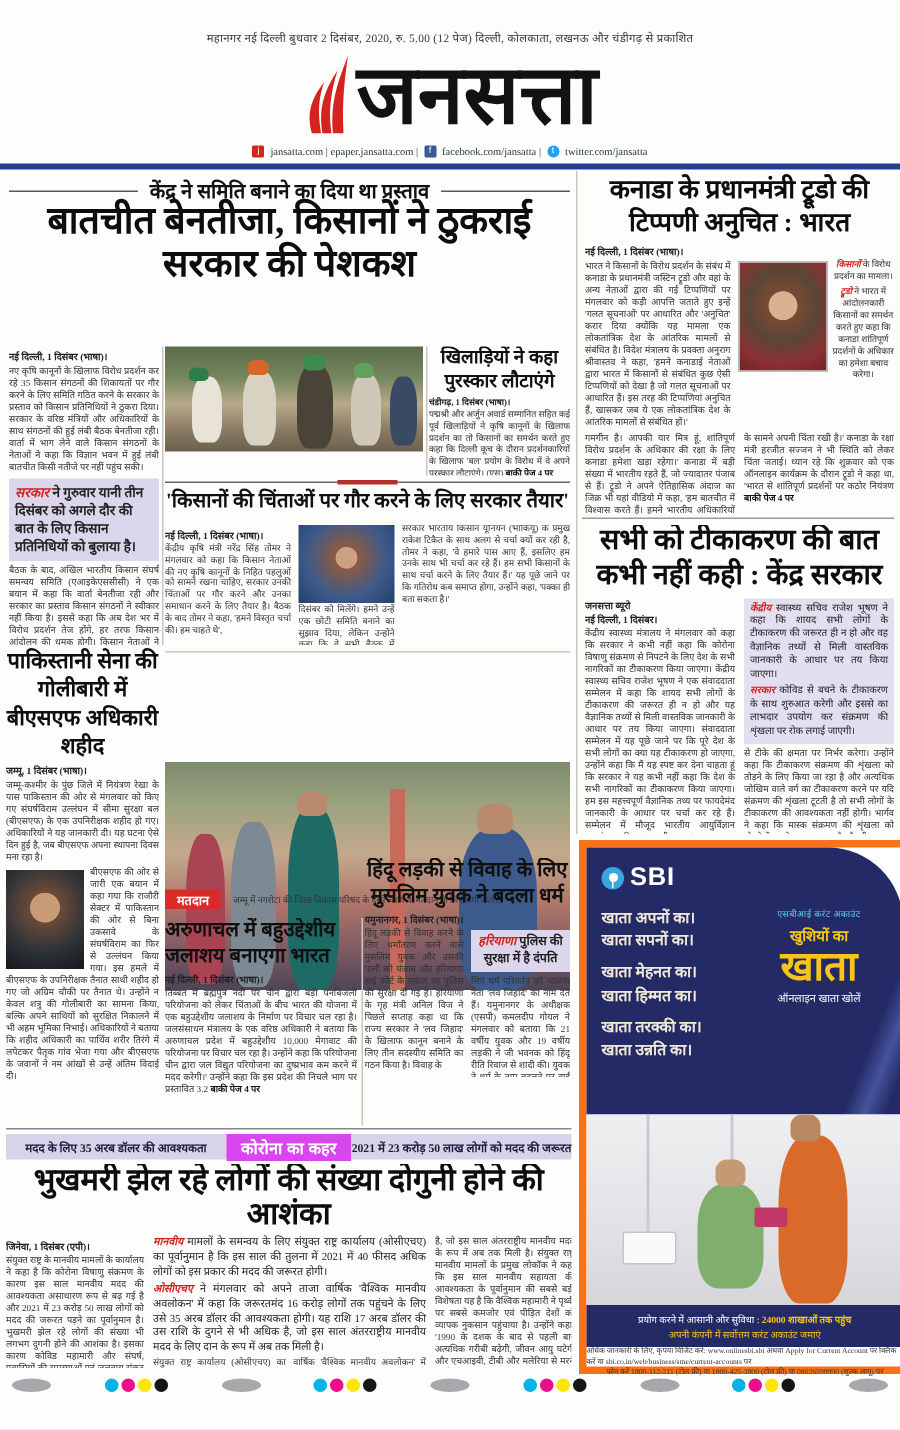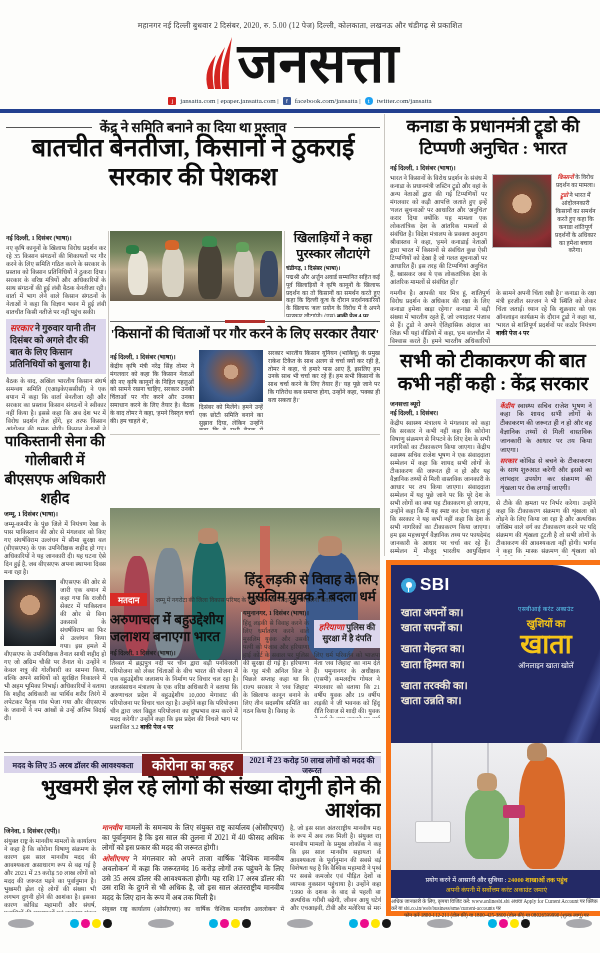--- a/index.html
+++ b/index.html
@@ -64,25 +64,25 @@
   #arunachal{top:612px;left:110px;width:128px;height:140px;}
   #arunachal h3{margin:0;font-size:13.5px;line-height:1.25;font-weight:800;color:#101010;}
   #marriage{top:572px;left:243px;width:137px;height:146px;}
   #marriage h3{margin:0;font-size:13.5px;line-height:1.25;font-weight:800;text-align:center;color:#101010;}
   .mar-cols{display:flex;gap:5px;}
   .mar-cols>div{flex:1;}
   .mini-pullbox{background:#dcd6ec;padding:3px;margin:1px 0 3px;font-size:8.4px;line-height:1.3;font-weight:bold;text-align:center;color:#222;}
 
   #corona-strip{top:756px;left:4px;width:377px;height:17px;background:#d9d3ea;display:flex;align-items:center;}
   #corona-strip .side{font-size:7.8px;font-weight:bold;color:#1c1c3a;flex:1;text-align:center;}
-  #corona-label{background:#7f1d1d;color:#fff;font-weight:bold;font-size:14px;padding:1.5px 10px;flex:none;
+  #corona-label{background:#d946ef;color:#fff;font-weight:bold;font-size:11px;padding:1.5px 10px;flex:none;
      font-family:"Liberation Sans",sans-serif;}
 
   #hunger{top:776px;left:4px;width:377px;height:136px;}
-  #hunger h2{margin:0 0 3px;font-size:20.5px;font-weight:800;text-align:right;color:#0d0d0d;line-height:1.1;}
+  #hunger h2{margin:0 0 3px;font-size:20.5px;font-weight:800;text-align:center;color:#0d0d0d;line-height:1.1;}
   #hunger-cols{display:flex;gap:6px;font-family:Liberation Serif, serif;}
   #hunger-colA{width:92px;flex:none;}
   #hunger-center{width:182px;flex:none;}
   #hunger-colD{width:93px;flex:none;}
   .intro-par{font-size:7.2px;line-height:1.35;color:#222;margin-bottom:2px;text-align:justify;}
   .mini2{display:flex;gap:5px;margin-top:2px;}
   .mini2>div{flex:1;}
 
   
   #canada{top:116px;left:390px;width:206px;}

